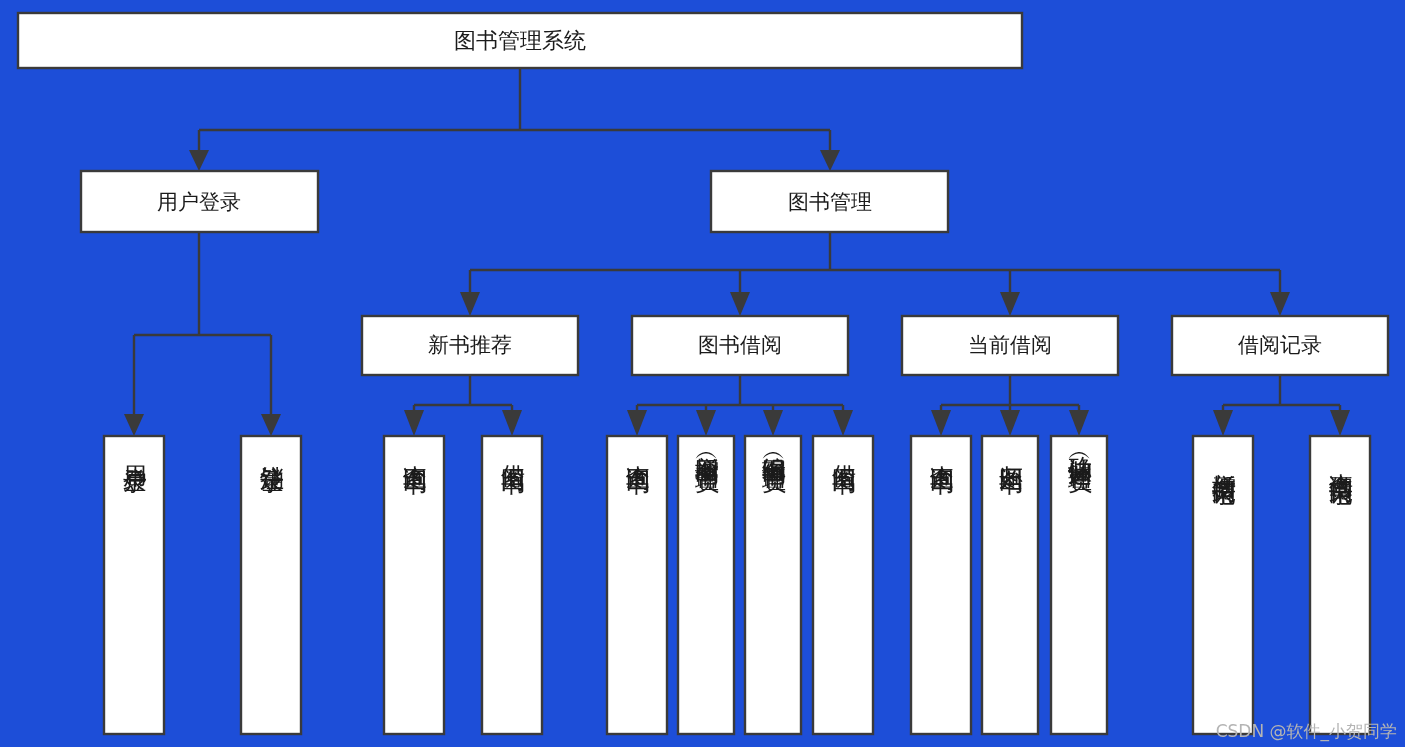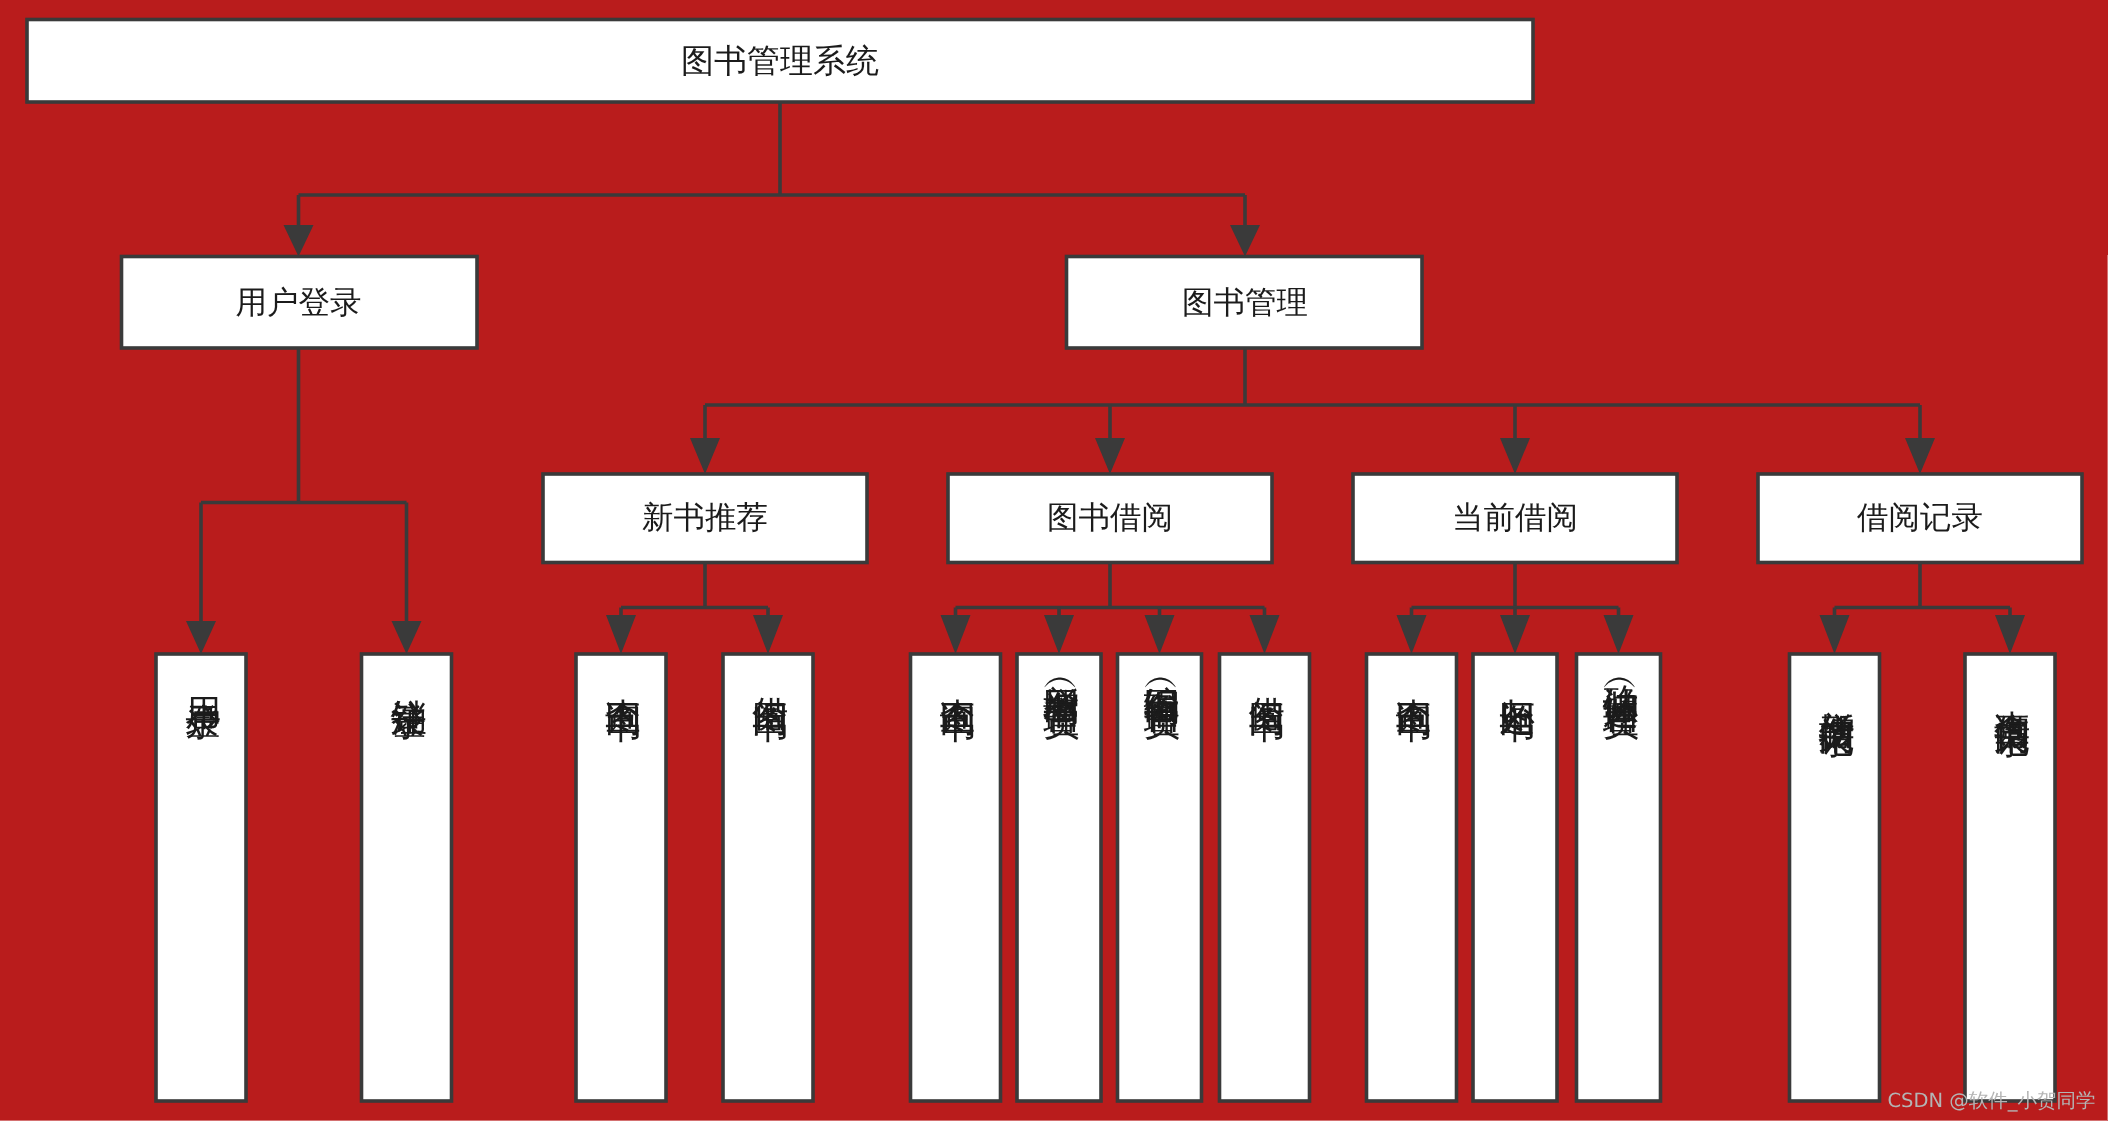--- a/index.html
+++ b/index.html
@@ -11,21 +11,21 @@
   body {
     width: 1405px;
     height: 747px;
     font-family: "DejaVu Sans", "Liberation Sans", sans-serif;
     overflow: hidden;
   }
   #diagram-root {
     position: relative;
     width: 1405px;
     height: 747px;
-    background: #b91c1c;
+    background: #1d4ed8;
   }
   svg.chart-canvas {
     position: absolute;
     left: 0;
     top: 0;
     width: 1405px;
     height: 747px;
     display: block;
   }
   
@@ -64,21 +64,21 @@
   }
   .arrow-head {
     fill: #3a3a3a;
     stroke: none;
   }
   .watermark {
     position: absolute;
     right: 8px;
     bottom: 4px;
     font-family: "DejaVu Sans", "Liberation Sans", sans-serif;
-    font-size: 13px;
+    font-size: 17px;
     color: #b4b4b4;
     white-space: nowrap;
     pointer-events: none;
     user-select: none;
   }
 </style>
 </head>
 <body>
 
 <div id="diagram-root">

